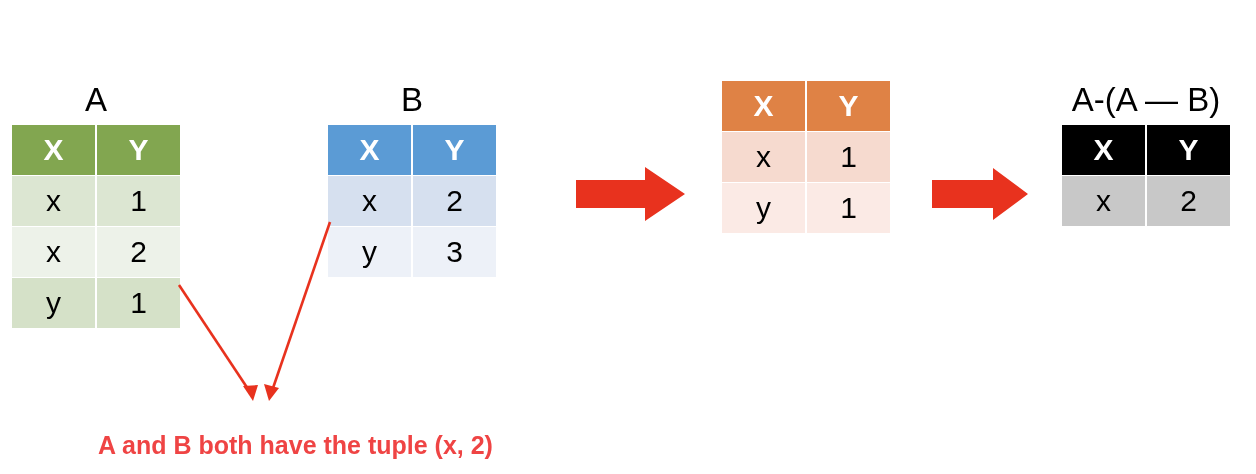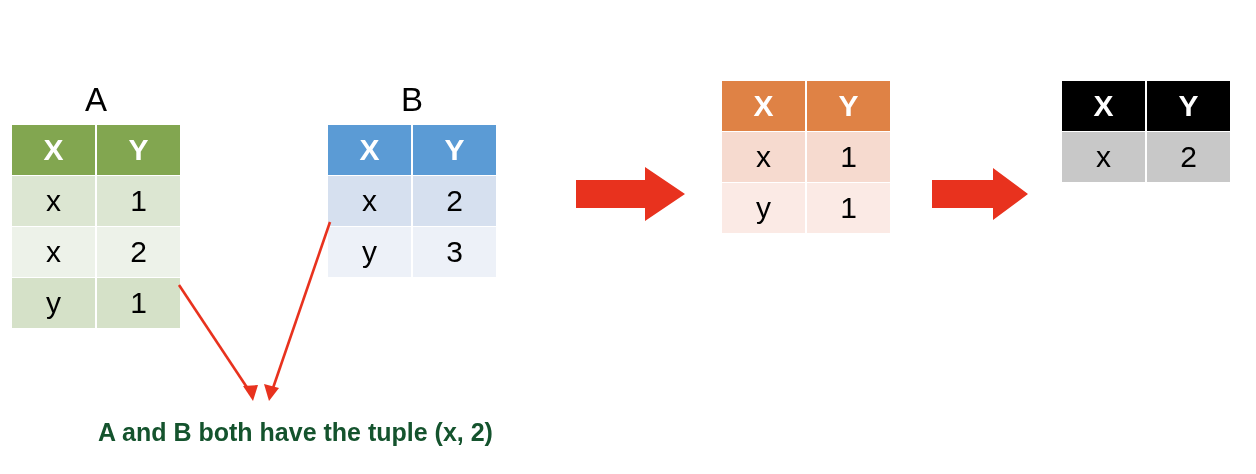--- a/index.html
+++ b/index.html
@@ -71,22 +71,23 @@
   .t-amb .r1 td { background: #FBEAE5; }
 
   
   .t-res th { background: #000000; }
   .t-res .r0 td { background: #C8C8C8; }
 
   .caption {
     position: absolute;
     font-size: 25px;
     font-weight: 700;
-    color: #14532d;
+    color: #ef4444;
     white-space: nowrap;
+    margin-top: 13px;
   }
   svg.overlay {
     position: absolute;
     left: 0;
     top: 0;
     width: 1256px;
     height: 474px;
     pointer-events: none;
   }
 </style>
@@ -158,20 +159,21 @@
         </tr>
         <tr class="r1">
           <td>y</td>
           <td>1</td>
         </tr>
       </tbody>
     </table>
   </div>
 
   <div class="table-block" style="left:1060px; top:80px;">
+    <div class="tbl-title">A-(A — B)</div>
     <table class="data-table t-res">
       <thead>
         <tr>
           <th>X</th>
           <th>Y</th>
         </tr>
       </thead>
       <tbody>
         <tr class="r0">
           <td>x</td>

